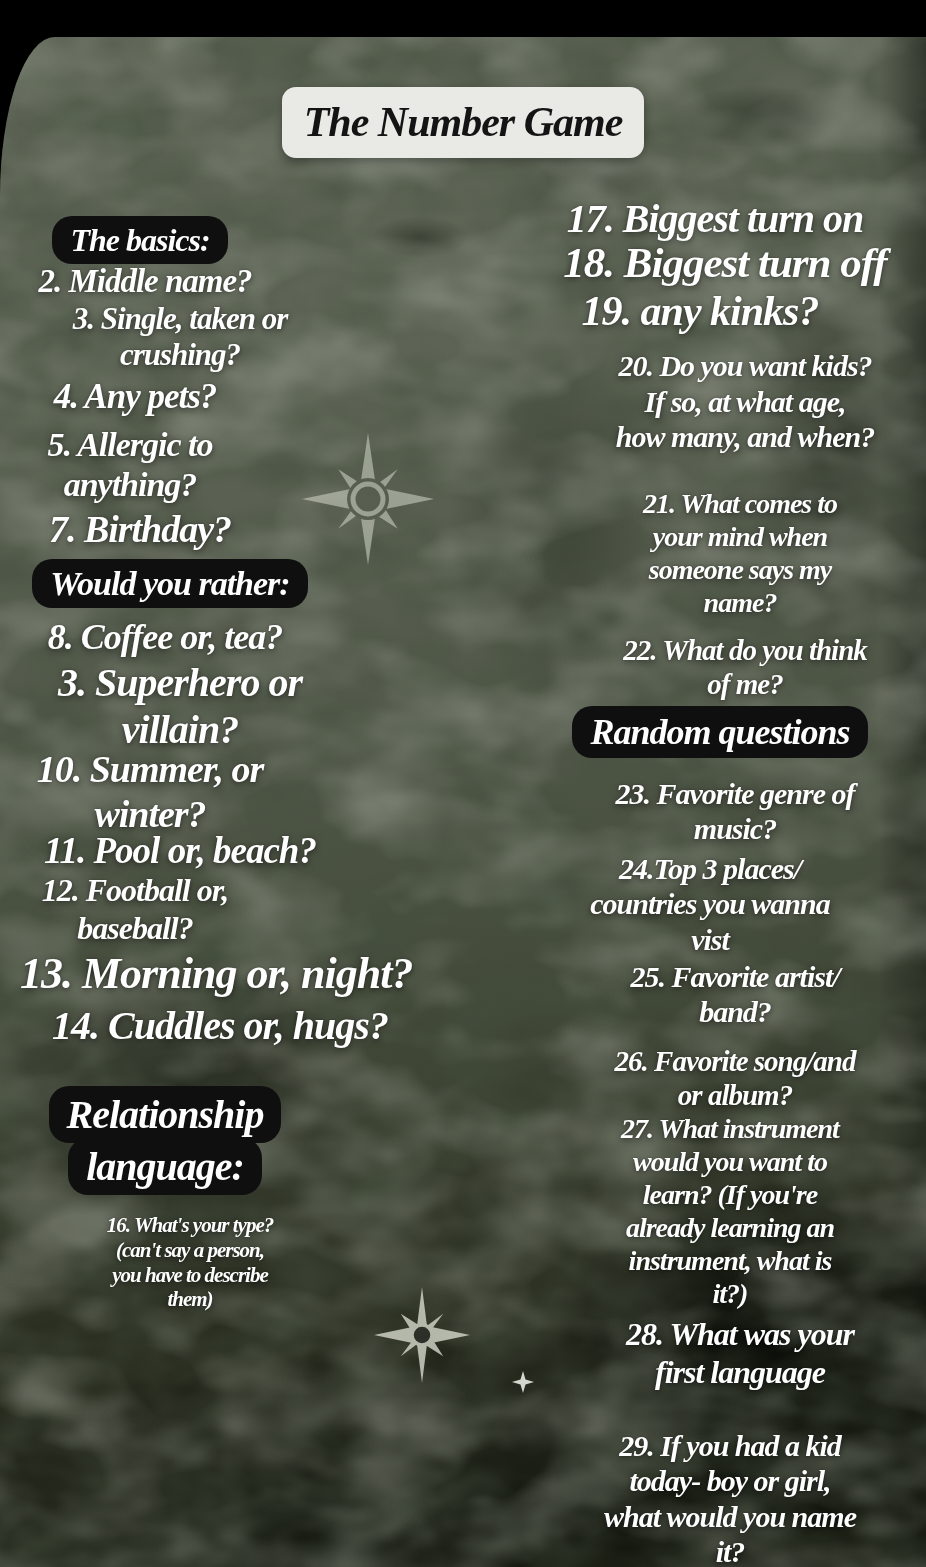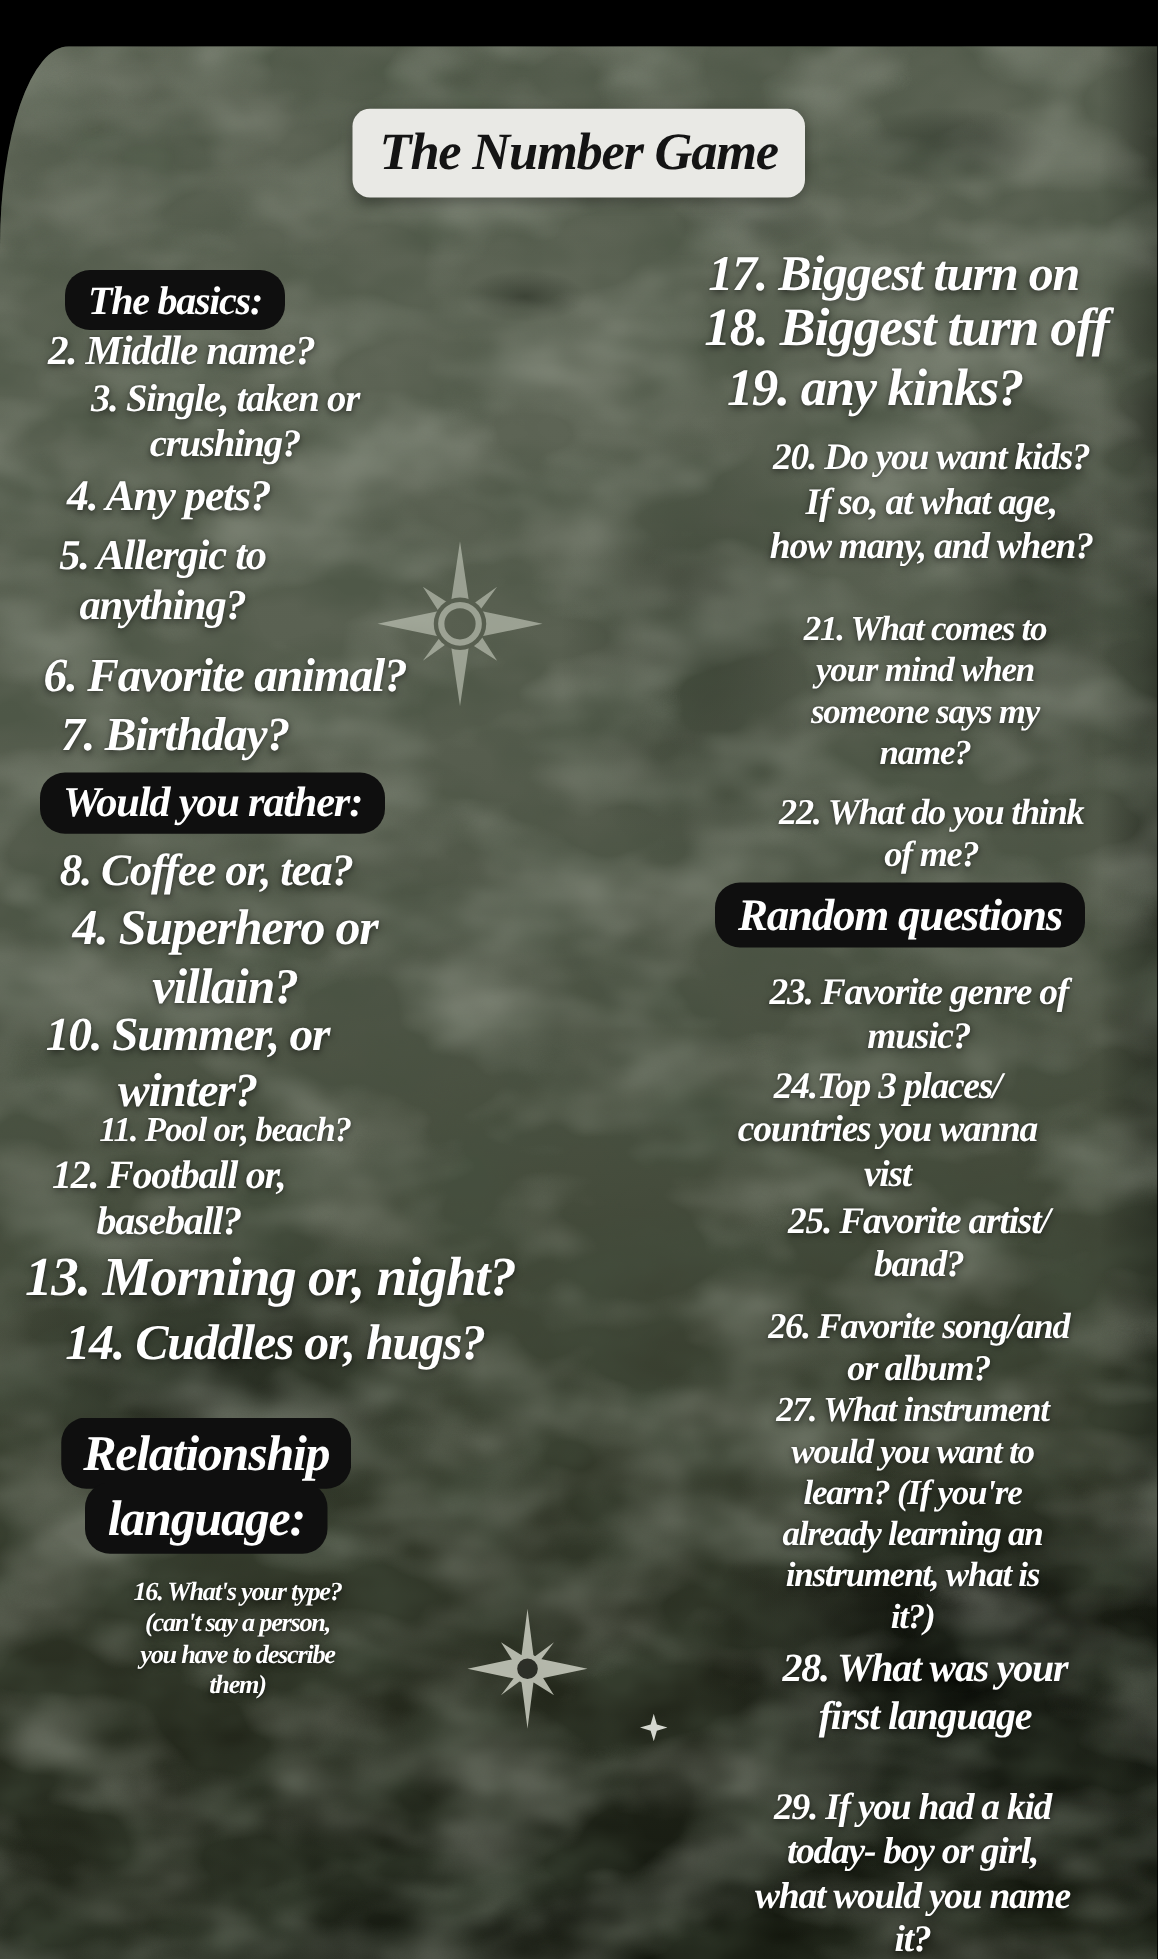--- a/index.html
+++ b/index.html
@@ -94,29 +94,28 @@
   </div>
 
   <div class="col col-left">
     <div class="chip-row" style="font-size:32px;margin-top:33px;transform:translateX(-40px)"><span class="chip">The basics:</span></div>
     <div class="q" style="font-size:33px;transform:translateX(-35px)">2. Middle name?</div>
     <div class="q" style="font-size:31px">3. Single, taken or
 crushing?</div>
     <div class="q" style="font-size:35px;margin-top:2px;transform:translateX(-45px)">4. Any pets?</div>
     <div class="q" style="font-size:34px;margin-top:8px;transform:translateX(-50px)">5. Allergic to
 anything?</div>
-    <div class="q" style="font-size:38px;margin-top:14px">6. Favorite animal?</div>
     <div class="q" style="font-size:38px;margin-top:2px;transform:translateX(-40px)">7. Birthday?</div>
     <div class="chip-row" style="font-size:34px;margin-top:10px;transform:translateX(-10px)"><span class="chip">Would you rather:</span></div>
     <div class="q" style="font-size:36px;margin-top:10px;transform:translateX(-15px)">8. Coffee or, tea?</div>
-    <div class="q" style="font-size:40px">4. Superhero or
+    <div class="q" style="font-size:40px">3. Superhero or
 villain?</div>
     <div class="q" style="font-size:38px;margin-top:-6px;transform:translateX(-30px)">10. Summer, or
 winter?</div>
-    <div class="q" style="font-size:28px;margin-top:-8px">11. Pool or, beach?</div>
+    <div class="q" style="font-size:37px;margin-top:-8px">11. Pool or, beach?</div>
     <div class="q" style="font-size:32px;transform:translateX(-45px)">12. Football or,
 baseball?</div>
     <div class="q" style="font-size:44px;transform:translateX(20px)">13. Morning or, night?</div>
     <div class="q" style="font-size:40px;margin-top:2px;transform:translateX(40px)">14. Cuddles or, hugs?</div>
     <div class="chip-row" style="font-size:40px;margin-top:40px;transform:translateX(-15px)"><span class="chip">Relationship
 language:</span></div>
     <div class="q" style="font-size:21px;margin-top:20px;transform:translateX(10px)">16. What's your type?
 (can't say a person,
 you have to describe
 them)</div>

